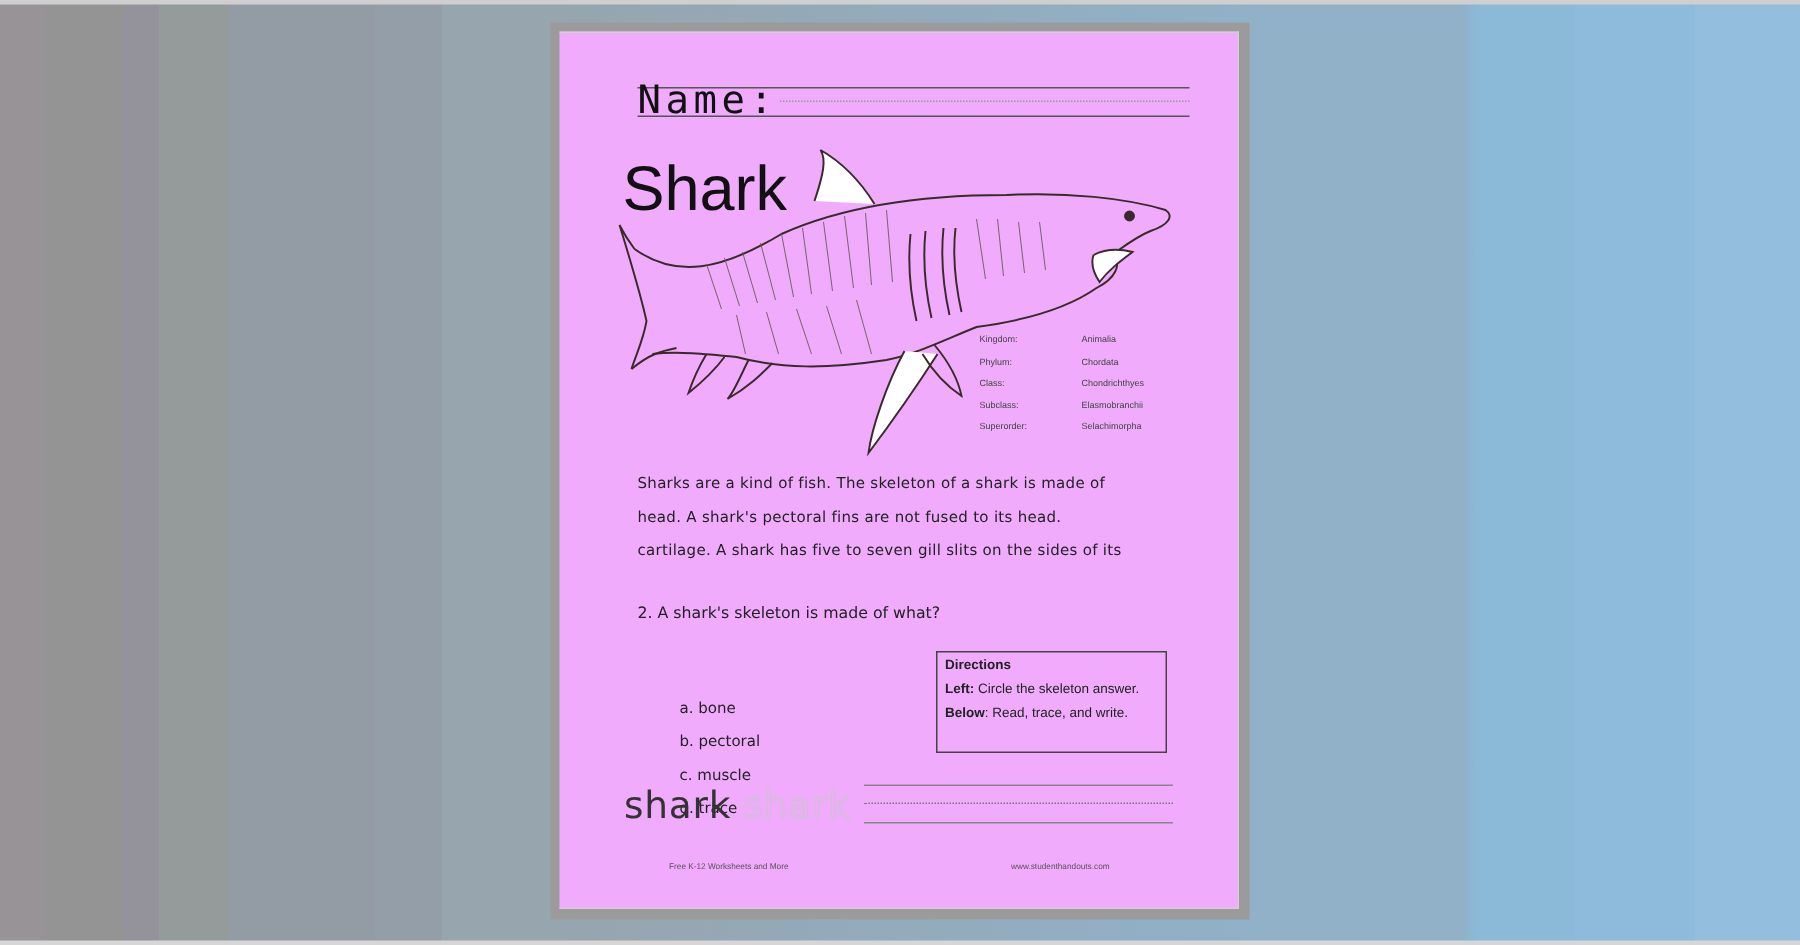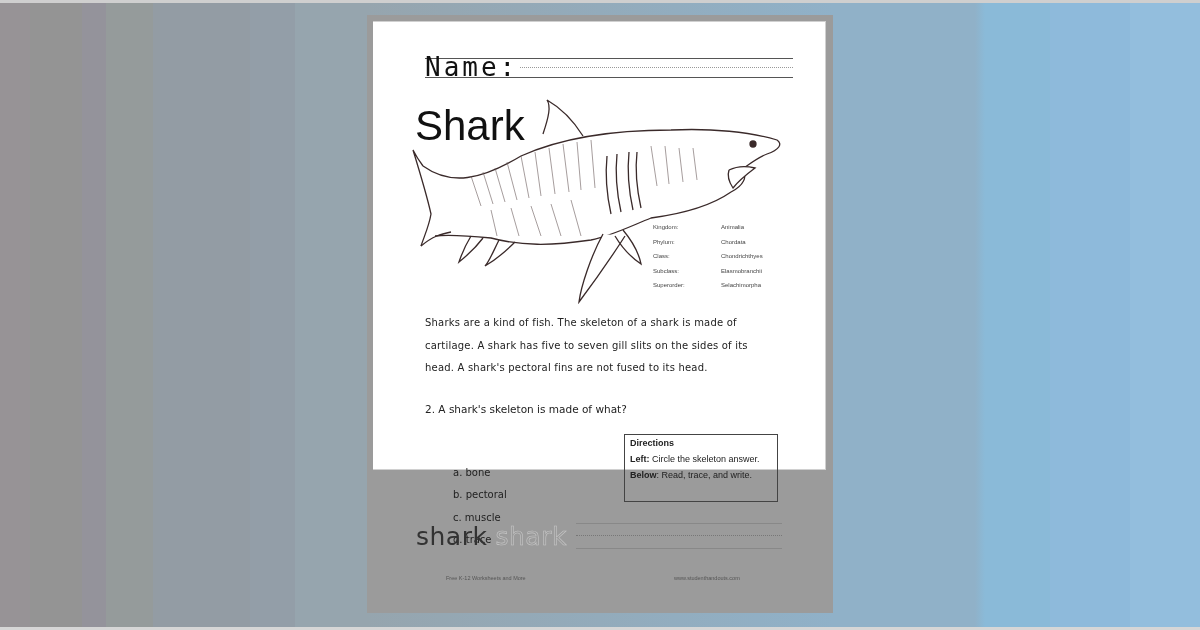--- a/index.html
+++ b/index.html
@@ -19,22 +19,22 @@
       #8ebadb 1050px, #8ebadb 1130px,
       #93bedd 1130px, #93bedd 1200px);
   }
   .top-strip { position:absolute; left:0; top:0; width:1200px; height:3px; background:#cfcfcf; }
   .bottom-strip { position:absolute; left:0; bottom:0; width:1200px; height:3px; background:#d6d6d6; }
   .frame {
     position: absolute; left: 367px; top: 15px; width: 466px; height: 598px;
     background: #9b9b9b;
   }
   .page {
-    position: absolute; left: 6px; top: 6px; width: 453px; height: 449px;
-    background: #ffffff; border-top: 1px solid #d0d0d0; border-right: 1px solid #d0d0d0; border-bottom:1px solid #d0d0d0;
+    position: absolute; left: 6px; top: 6px; width: 453px; height: 585px;
+    background: #f0abfc; border-top: 1px solid #d0d0d0; border-right: 1px solid #d0d0d0; border-bottom:1px solid #d0d0d0;
     box-sizing: border-box;
   }
   
   .name-row { position:absolute; left:52px; top:32px; width:368px; height:26px; }
   .name-row .line-top { position:absolute; left:0; right:0; top:4px; border-top:1px solid #555; }
   .name-row .line-mid { position:absolute; left:95px; right:0; top:13px; border-top:1px dotted #999; }
   .name-row .line-bot { position:absolute; left:0; right:0; top:23px; border-top:1px solid #555; }
   .name-label { position:absolute; left:0; top:0px; font-family:"DejaVu Sans Mono", monospace; font-size:26px; line-height:26px; letter-spacing:3px; color:#111; }
 
   .title { position:absolute; left:42px; top:80px; font-size:42px; color:#111; font-family:"Liberation Sans", sans-serif; }
@@ -131,22 +131,22 @@
           <span>Elasmobranchii</span>
         </div>
       <div class="tax-row">
           <span class="tax-key">Superorder:</span>
           <span>Selachimorpha</span>
         </div>
     </div>
 
     <div class="paragraph">
       <div>Sharks are a kind of fish. The skeleton of a shark is made of</div>
+      <div>head. A shark's pectoral fins are not fused to its head.</div>
       <div>cartilage. A shark has five to seven gill slits on the sides of its</div>
-      <div>head. A shark's pectoral fins are not fused to its head.</div>
     </div>
 
     <div class="question">2. A shark's skeleton is made of what?</div>
 
     <div class="options">
       <div class="option">a. bone</div>
       <div class="option">b. pectoral</div>
       <div class="option">c. muscle</div>
       <div class="option">d. trace</div>
     </div>

